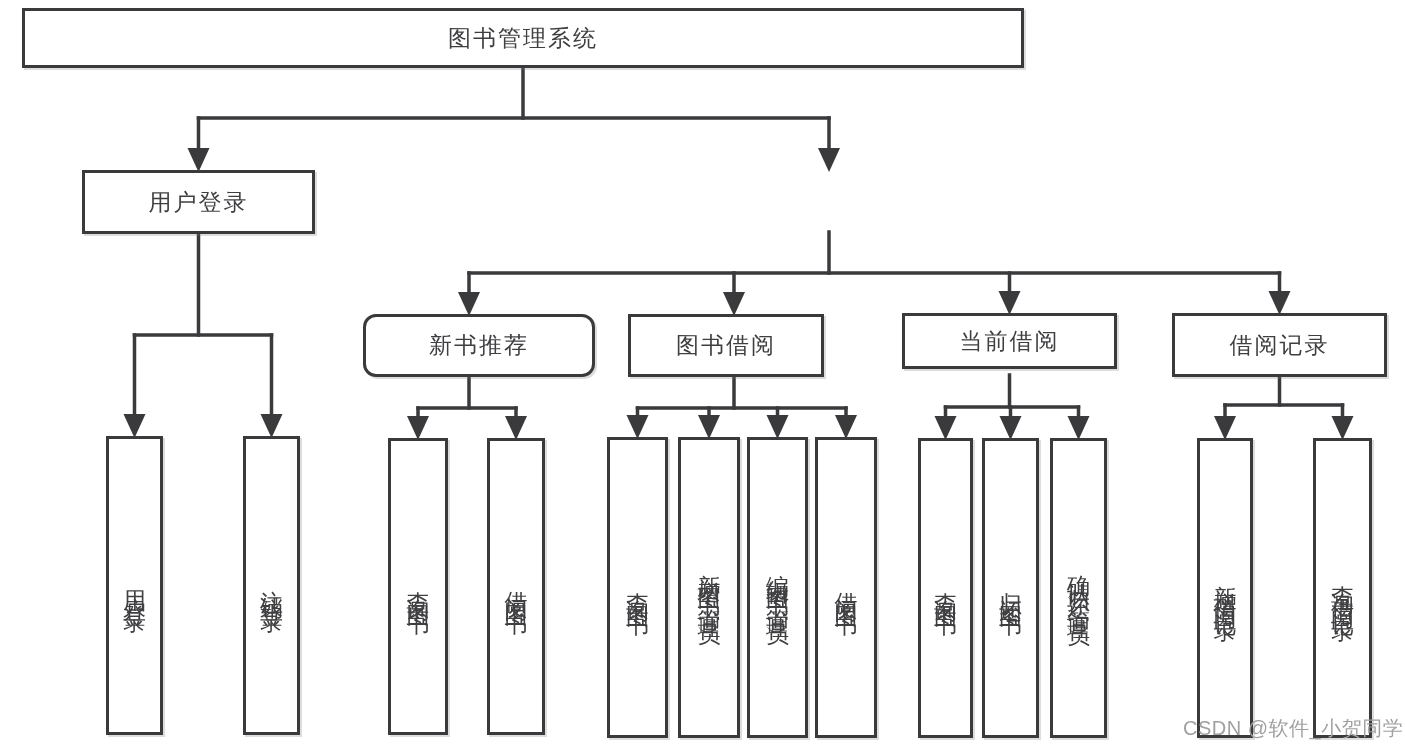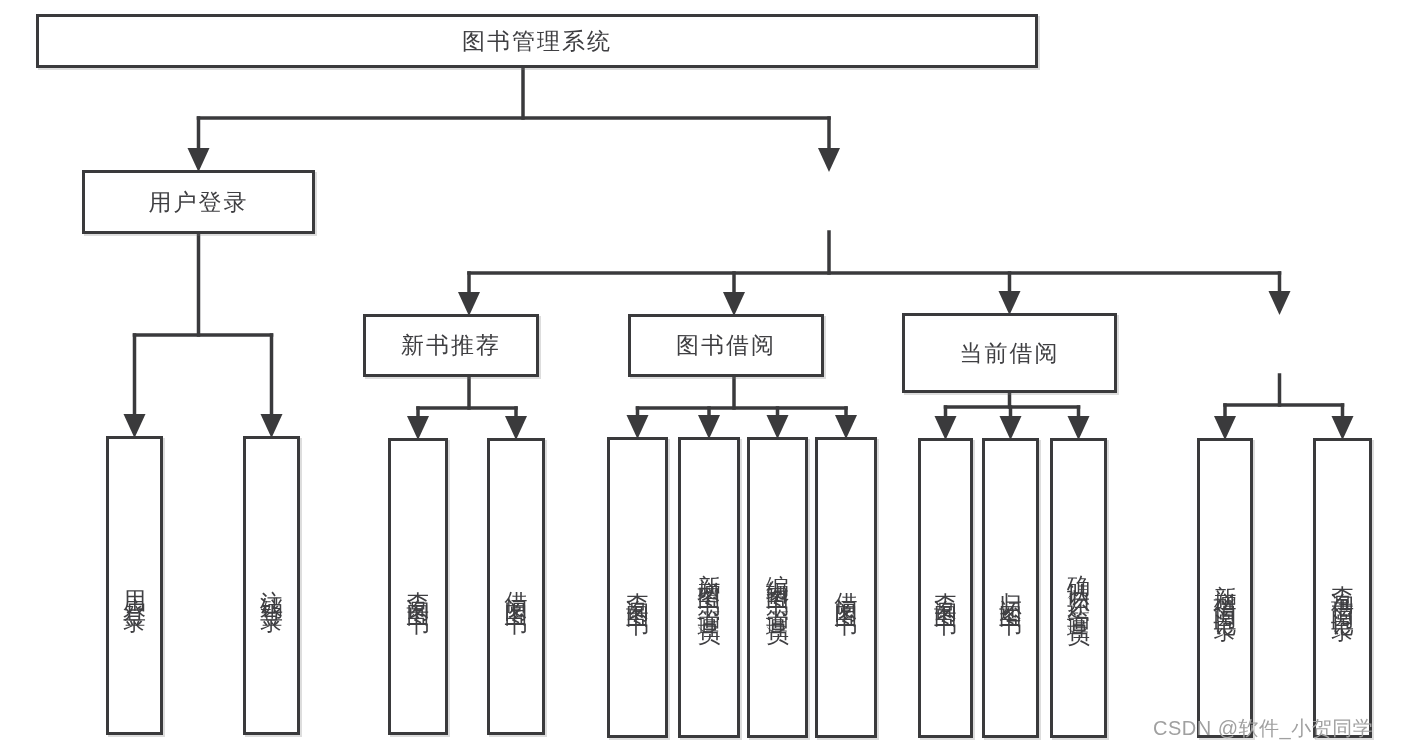--- a/index.html
+++ b/index.html
@@ -82,34 +82,37 @@
       <g>
         <line x1="1279.5" y1="375" x2="1279.5" y2="405" stroke="#3a3a3c" stroke-width="3.5" stroke-linecap="square"></line>
         <line x1="1225" y1="405" x2="1342.5" y2="405" stroke="#3a3a3c" stroke-width="3.5" stroke-linecap="square"></line>
         <line x1="1225" y1="405" x2="1225" y2="420" stroke="#3a3a3c" stroke-width="3.5" stroke-linecap="square"></line>
         <polygon points="1214,416 1236,416 1225,440" fill="#3a3a3c"></polygon>
         <line x1="1342.5" y1="405" x2="1342.5" y2="420" stroke="#3a3a3c" stroke-width="3.5" stroke-linecap="square"></line>
         <polygon points="1331.5,416 1353.5,416 1342.5,440" fill="#3a3a3c"></polygon>
       </g>
     </svg>
   <div id="nodes">
-      <div class="node node-h" style="left: 22px; top: 14px; width: 1002px; height: 54px; margin-left: 14px;">
+      <div class="node node-h" style="left: 22px; top: 8px; width: 1002px; height: 60px;">
         <span class="lbl">图书管理系统</span>
       </div>
       <div class="node node-h" style="left: 82px; top: 170px; width: 233px; height: 64px;">
         <span class="lbl">用户登录</span>
       </div>
-      <div class="node node-h" style="left: 363px; top: 314px; width: 176px; height: 63px;">
+      <div class="node node-h" style="left: 363px; top: 314px; width: 232px; height: 63px; border-radius: 13px;">
         <span class="lbl">新书推荐</span>
       </div>
       <div class="node node-h" style="left: 628px; top: 314px; width: 196px; height: 63px;">
         <span class="lbl">图书借阅</span>
       </div>
-      <div class="node node-h" style="left: 902px; top: 313px; width: 215px; height: 80px;">
+      <div class="node node-h" style="left: 902px; top: 313px; width: 215px; height: 56px;">
         <span class="lbl">当前借阅</span>
+      </div>
+      <div class="node node-h" style="left: 1172px; top: 313px; width: 215px; height: 64px;">
+        <span class="lbl">借阅记录</span>
       </div>
       <div class="node node-v" style="left: 106px; top: 436px; width: 57px; height: 299px;">
         <span class="lbl">用户登录</span>
       </div>
       <div class="node node-v" style="left: 243px; top: 436px; width: 57px; height: 299px;">
         <span class="lbl">注销登录</span>
       </div>
       <div class="node node-v" style="left: 388px; top: 438px; width: 60px; height: 297px;">
         <span class="lbl">查询图书</span>
       </div>
@@ -137,14 +140,14 @@
       <div class="node node-v" style="left: 1050px; top: 438px; width: 57px; height: 300px;">
         <span class="lbl">确认归还（管理员）</span>
       </div>
       <div class="node node-v" style="left: 1197px; top: 438px; width: 56px; height: 300px;">
         <span class="lbl">新增借阅记录</span>
       </div>
       <div class="node node-v" style="left: 1313px; top: 438px; width: 59px; height: 300px;">
         <span class="lbl">查询借阅记录</span>
       </div>
     </div>
-  <div class="watermark" id="watermark" style="left:1153px; top:715px;">CSDN @软件_小贺同学</div>
+  <div class="watermark" id="watermark" style="left:1183px; top:715px;">CSDN @软件_小贺同学</div>
 </div>
 
 </body></html>

